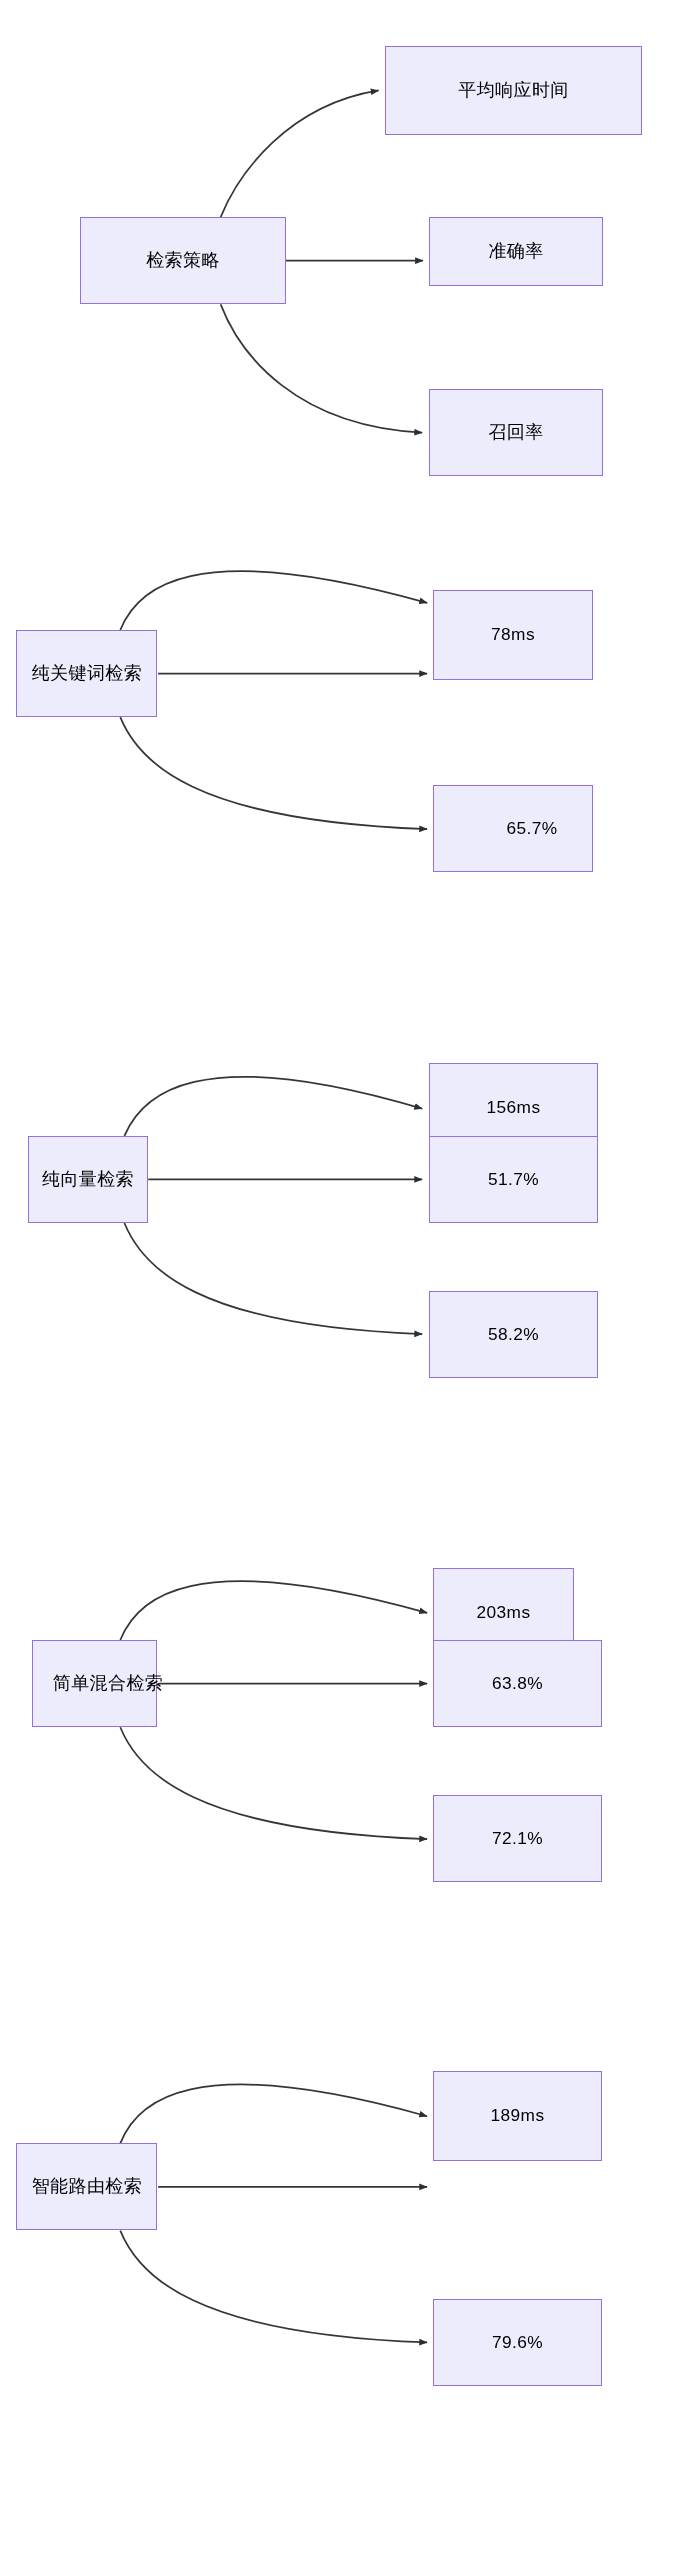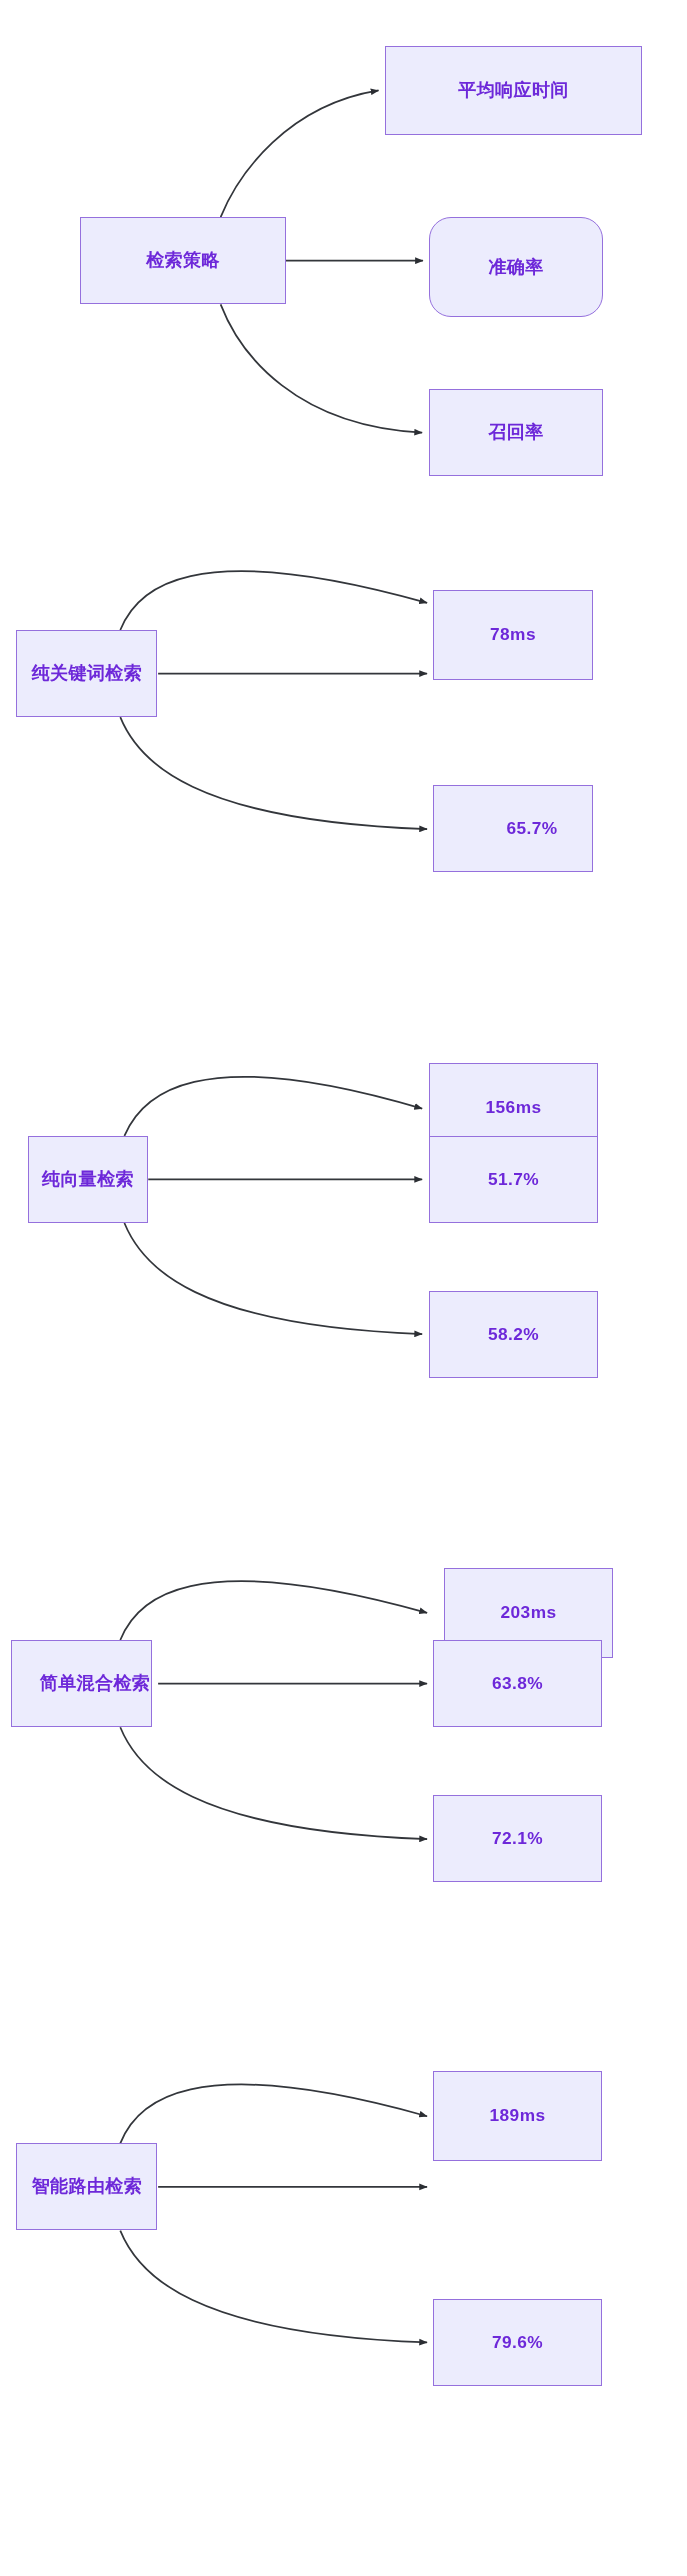--- a/index.html
+++ b/index.html
@@ -25,27 +25,26 @@
     height: 2576px;
   }
   .node-box {
     position: absolute;
     box-sizing: border-box;
     background: #ececfd;
     border: 1.3px solid #9570dd;
     display: flex;
     align-items: center;
     justify-content: center;
-    color: #6d28d9;
+    color: #000000;
     font-size: 18px;
     line-height: 1.15;
     letter-spacing: 0.4px;
     white-space: nowrap;
     user-select: none;
-    font-weight: bold;
   }
   .node-box.value {
     font-size: 17.3px;
   }
   .edge-path {
     fill: none;
     stroke: #33363b;
     stroke-width: 2.1px;
   }
   .arrow-head {
@@ -81,34 +80,34 @@
     <path class="edge-path" marker-end="url(#arrow)" d="M 192,2047 L 519,2047"></path>
     <path class="edge-path" marker-end="url(#arrow)" d="M 146,2100 C 168,2154 234,2226 519,2236"></path>
 
     <path class="edge-path" marker-end="url(#arrow)" d="M 146,2606 C 166,2556 230,2492 519,2573"></path>
     <path class="edge-path" marker-end="url(#arrow)" d="M 192,2659 L 519,2659"></path>
     <path class="edge-path" marker-end="url(#arrow)" d="M 146,2712 C 168,2766 234,2838 519,2848"></path>
   </svg>
 
   <div class="node-box" style="left:80px;  top:217px; width:206px; height:87px;">检索策略</div>
   <div class="node-box" style="left:385px; top:46px;  width:257px; height:89px;">平均响应时间</div>
-  <div class="node-box" style="left:429px; top:217px; width:174px; height:100px;border-radius:22px;">准确率</div>
+  <div class="node-box" style="left:429px; top:217px; width:174px; height:69px;">准确率</div>
   <div class="node-box" style="left:429px; top:389px; width:174px; height:87px;">召回率</div>
 
   <div class="node-box" style="left:16.4px;  top:630px; width:141px; height:87px;">纯关键词检索</div>
   <div class="node-box value" style="left:433px; top:558px; width:160px; height:90px;margin-top:32px;">78ms</div>
   <div class="node-box value" style="left:433px; top:785px; width:160px; height:87px;padding-left:38px;">65.7%</div>
 
   <div class="node-box" style="left:28px;  top:1136px; width:120px; height:87px;">纯向量检索</div>
   <div class="node-box value" style="left:429px; top:1063px; width:169px; height:90px;">156ms</div>
   <div class="node-box value" style="left:429px; top:1136px; width:169px; height:87px;">51.7%</div>
   <div class="node-box value" style="left:429px; top:1291px; width:169px; height:87px;">58.2%</div>
 
-  <div class="node-box" style="left:11px;  top:1640px; width:141px; height:87px;padding-left:27px;">简单混合检索</div>
-  <div class="node-box value" style="left:433px; top:1568px; width:169px; height:90px;margin-left:11px;">203ms</div>
+  <div class="node-box" style="left:32px;  top:1640px; width:125px; height:87px;padding-left:27px;">简单混合检索</div>
+  <div class="node-box value" style="left:433px; top:1568px; width:141px; height:90px;">203ms</div>
   <div class="node-box value" style="left:433px; top:1640px; width:169px; height:87px;">63.8%</div>
   <div class="node-box value" style="left:433px; top:1795px; width:169px; height:87px;">72.1%</div>
 
   <div class="node-box" style="left:16.4px;  top:2143px; width:141px; height:87px;">智能路由检索</div>
   <div class="node-box value" style="left:433px; top:2071px; width:169px; height:90px;">189ms</div>
   <div class="node-box value" style="left:433px; top:2299px; width:169px; height:87px;">79.6%</div>
 
 </div>
 
 

